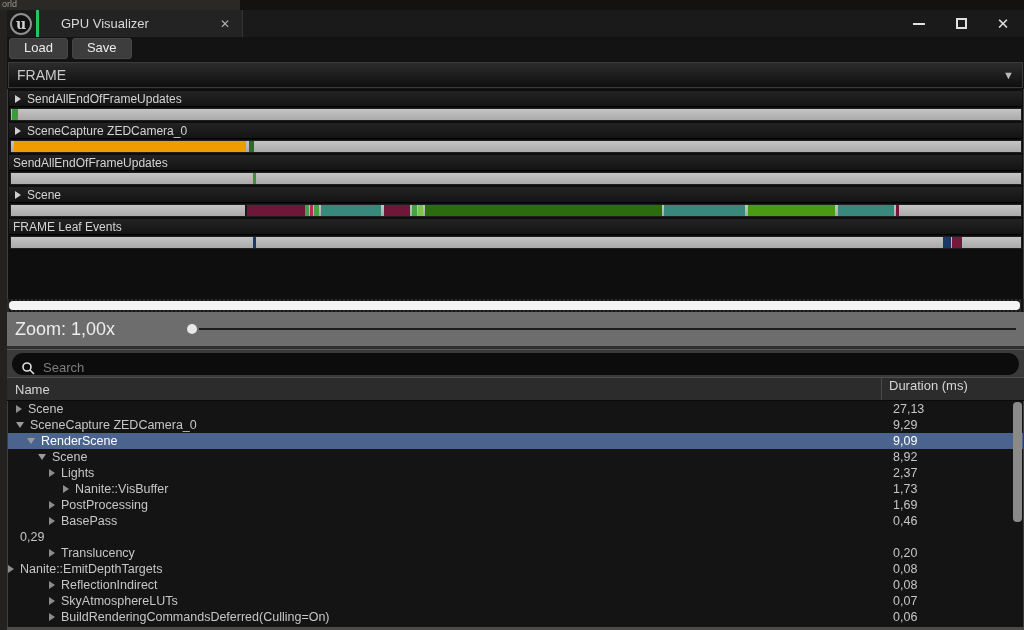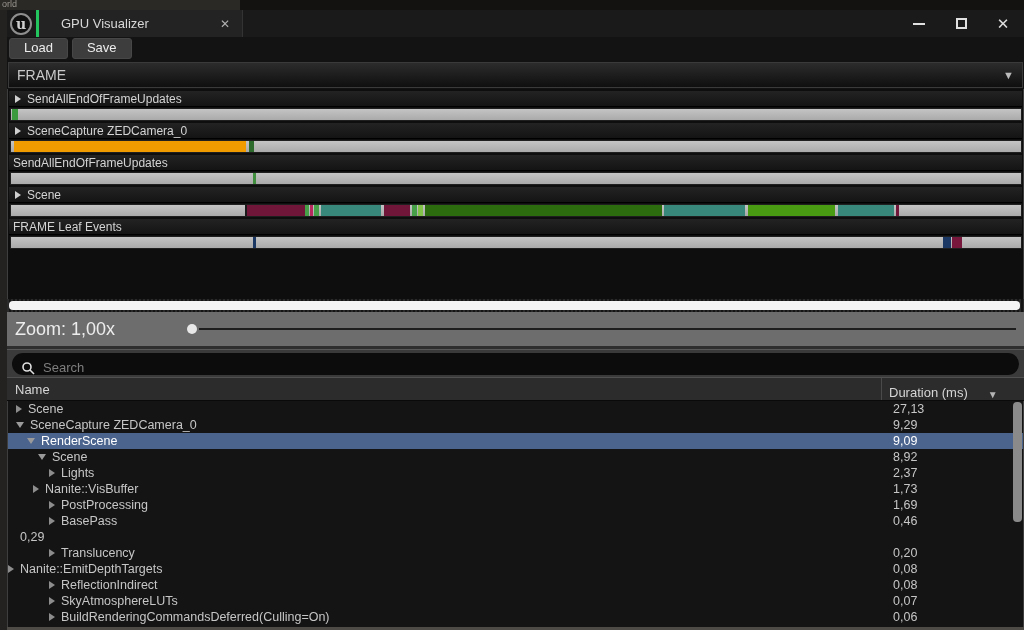--- a/index.html
+++ b/index.html
@@ -73,21 +73,21 @@
   .searchband { height:28px; background:#3a3a3a; border-top:1px solid #585858; padding:3px 5px; flex:none; }
   .searchbox { height:22px; background:#0c0c0c; border-radius:11px; display:flex; align-items:flex-end;
     padding:0 10px; gap:8px; }
   .search-placeholder { color:#7e7e7e; font-size:13px; }
 
   
   .thead { height:24px; background:#2c2c2c; border-top:1px solid #505050; border-bottom:1px solid #0a0a0a;
     display:flex; flex:none; }
   .th-name { flex:1; display:flex; align-items:center; padding-left:8px; color:#d6d6d6; font-size:13px;
     border-right:1px solid #4a4a4a; }
-  .th-dur { width:142px; display:flex; align-items:flex-end; gap:20px; padding-left:7px; color:#d6d6d6; font-size:13px; }
+  .th-dur { width:142px; display:flex; align-items:flex-start; gap:20px; padding-left:7px; color:#d6d6d6; font-size:13px;flex-direction:column; }
   .th-dd { color:#b5b5b5; font-size:10px; }
 
   
   .tbody { flex:1; background:#141414; border-left:1px solid #3e3e3e; border-right:1px solid #3e3e3e;
     position:relative; overflow:hidden; }
   .trow { height:16px; display:flex; align-items:center; }
   .trow.sel { background:#4a648e; }
   .tname { flex:1; display:flex; align-items:center; gap:6px; overflow:hidden; }
   .tname span.lbl { color:#c6c6c6; font-size:12.5px; white-space:nowrap; }
   .trow.sel .tname span.lbl, .trow.sel .tdur { color:#ffffff; }
@@ -252,21 +252,21 @@
         <div class="tdur">8,92</div>
       </div>
       <div class="trow">
         <div class="tname" style="padding-left: 41px;">
           <span class="arr-right"></span>
           <span class="lbl">Lights</span>
         </div>
         <div class="tdur">2,37</div>
       </div>
       <div class="trow">
-        <div class="tname" style="padding-left: 25px;">
+        <div class="tname" style="padding-left: 55px;">
           <span class="arr-right"></span>
           <span class="lbl">Nanite::VisBuffer</span>
         </div>
         <div class="tdur">1,73</div>
       </div>
       <div class="trow">
         <div class="tname" style="padding-left: 41px;">
           <span class="arr-right"></span>
           <span class="lbl">PostProcessing</span>
         </div>

